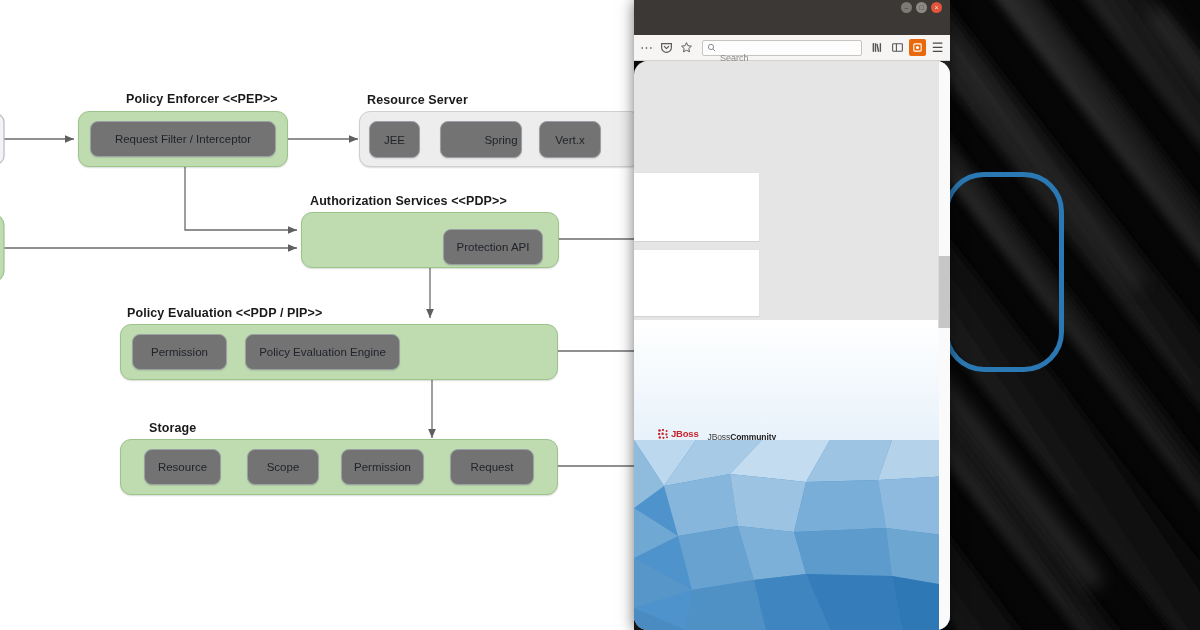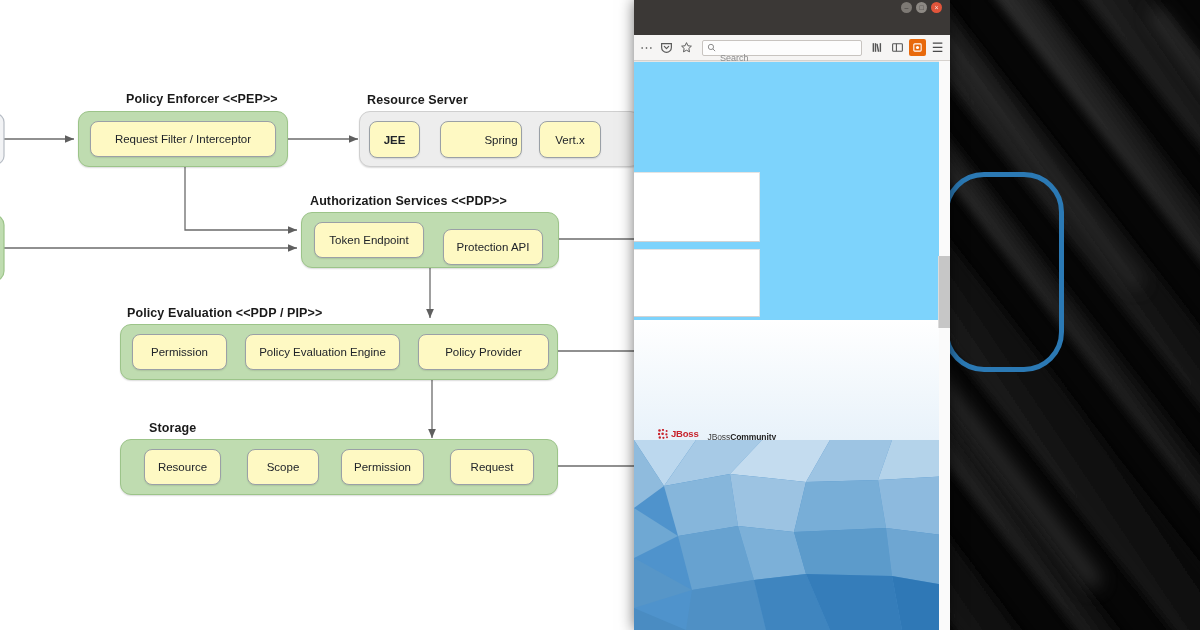--- a/index.html
+++ b/index.html
@@ -45,21 +45,21 @@
     border-radius: 11px;
     box-sizing: border-box;
     box-shadow: 0 1px 1.5px rgba(0,0,0,.14);
   }
   .dg-group.gray {
     background: #ededed;
     border: 1px solid #cfcfcf;
   }
   .dg-node {
     position: absolute;
-    background: #fef9c3;
+    background: #737373;
     border: 1px solid #9aa0a6;
     border-radius: 8px;
     box-sizing: border-box;
     display: flex;
     align-items: center;
     justify-content: center;
     font-family: "Liberation Sans", sans-serif;
     font-size: 11.5px;
     color: #20242a;
     white-space: nowrap;
@@ -139,22 +139,23 @@
     font-family: "Liberation Sans", sans-serif;
     font-size: 9px;
     color: #8a8a8a;
     white-space: nowrap; overflow: hidden; margin-top: 20px;
   }
   .nb-icon.ext { background: #e8690b; border-radius: 2px; color: #fff; }
 
   #content {
     position:absolute; left:0; top:61px;
     width: 316px; height: 569px;
-    background: #7dd3fc;
-    overflow: hidden;
+    background: #e5e5e5;
+    overflow: hidden;
+    border-radius: 14px;
   }
   #content-top-rule {
     position:absolute; left:0; top:0; width:316px; height:1px;
     background: #e7e5e3;
   }
   .pg-card {
     position: absolute;
     left: -6px;
     width: 132px;
     background: #ffffff;
@@ -315,34 +316,32 @@
         <rect x="-24" y="215" width="28" height="66" rx="10" fill="#bfdcb0" stroke="#9cc489" stroke-width="1.2"></rect>
       </g>
     </svg>
 
     <div class="dg-label" style="left:81px; top:92px;margin-left:45px;">Policy Enforcer &lt;&lt;PEP&gt;&gt;</div>
     <div class="dg-group" style="left:78px; top:111px; width:210px; height:56px;"></div>
     <div class="dg-node" style="left:90px; top:121px; width:186px; height:36px;">Request Filter / Interceptor</div>
 
     <div class="dg-label" style="left:367px; top:93px;">Resource Server</div>
     <div class="dg-group gray" style="left:359px; top:111px; width:282px; height:56px;"></div>
-    <div class="dg-node" style="left:369px; top:121px; width:51px; height:37px;font-weight:bold;">JEE</div>
+    <div class="dg-node" style="left:369px; top:121px; width:51px; height:37px;">JEE</div>
     <div class="dg-node" style="left:440px; top:121px; width:82px; height:37px;padding-left:40px;">Spring</div>
     <div class="dg-node" style="left:539px; top:121px; width:62px; height:37px;">Vert.x</div>
 
     <div class="dg-label" style="left:310px; top:194px;">Authorization Services &lt;&lt;PDP&gt;&gt;</div>
     <div class="dg-group" style="left:301px; top:212px; width:258px; height:56px;"></div>
-    <div class="dg-node" style="left:314px; top:222px; width:110px; height:36px;">Token Endpoint</div>
     <div class="dg-node" style="left:443px; top:222px; width:100px; height:36px;margin-top:7px;">Protection API</div>
 
     <div class="dg-label" style="left:127px; top:306px;">Policy Evaluation &lt;&lt;PDP / PIP&gt;&gt;</div>
     <div class="dg-group" style="left:120px; top:324px; width:438px; height:56px;"></div>
     <div class="dg-node" style="left:132px; top:334px; width:95px; height:36px;">Permission</div>
     <div class="dg-node" style="left:245px; top:334px; width:155px; height:36px;">Policy Evaluation Engine</div>
-    <div class="dg-node" style="left:418px; top:334px; width:131px; height:36px;">Policy Provider</div>
 
     <div class="dg-label" style="left:149px; top:421px;">Storage</div>
     <div class="dg-group" style="left:120px; top:439px; width:438px; height:56px;"></div>
     <div class="dg-node" style="left:144px; top:449px; width:77px; height:36px;">Resource</div>
     <div class="dg-node" style="left:247px; top:449px; width:72px; height:36px;">Scope</div>
     <div class="dg-node" style="left:341px; top:449px; width:83px; height:36px;">Permission</div>
     <div class="dg-node" style="left:450px; top:449px; width:84px; height:36px;">Request</div>
   </div>
 
   <div id="browser">

